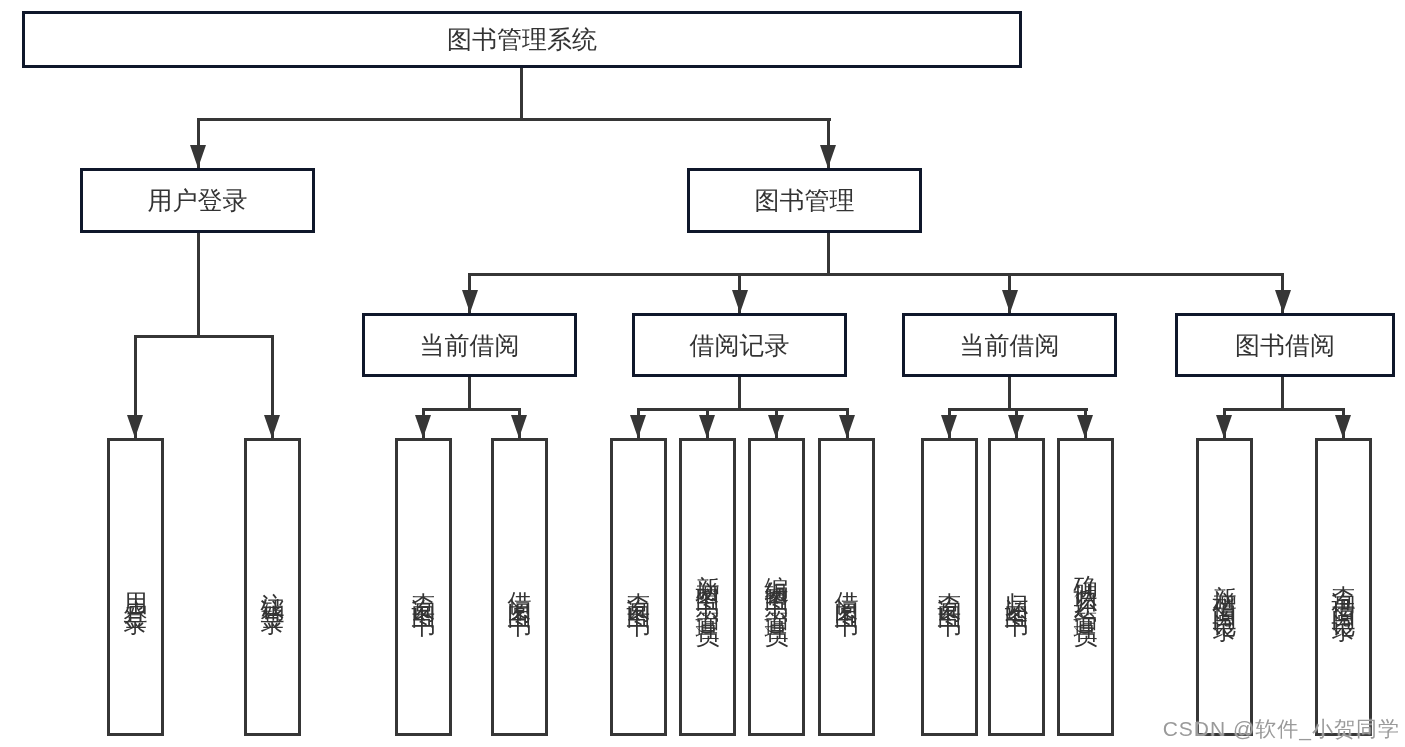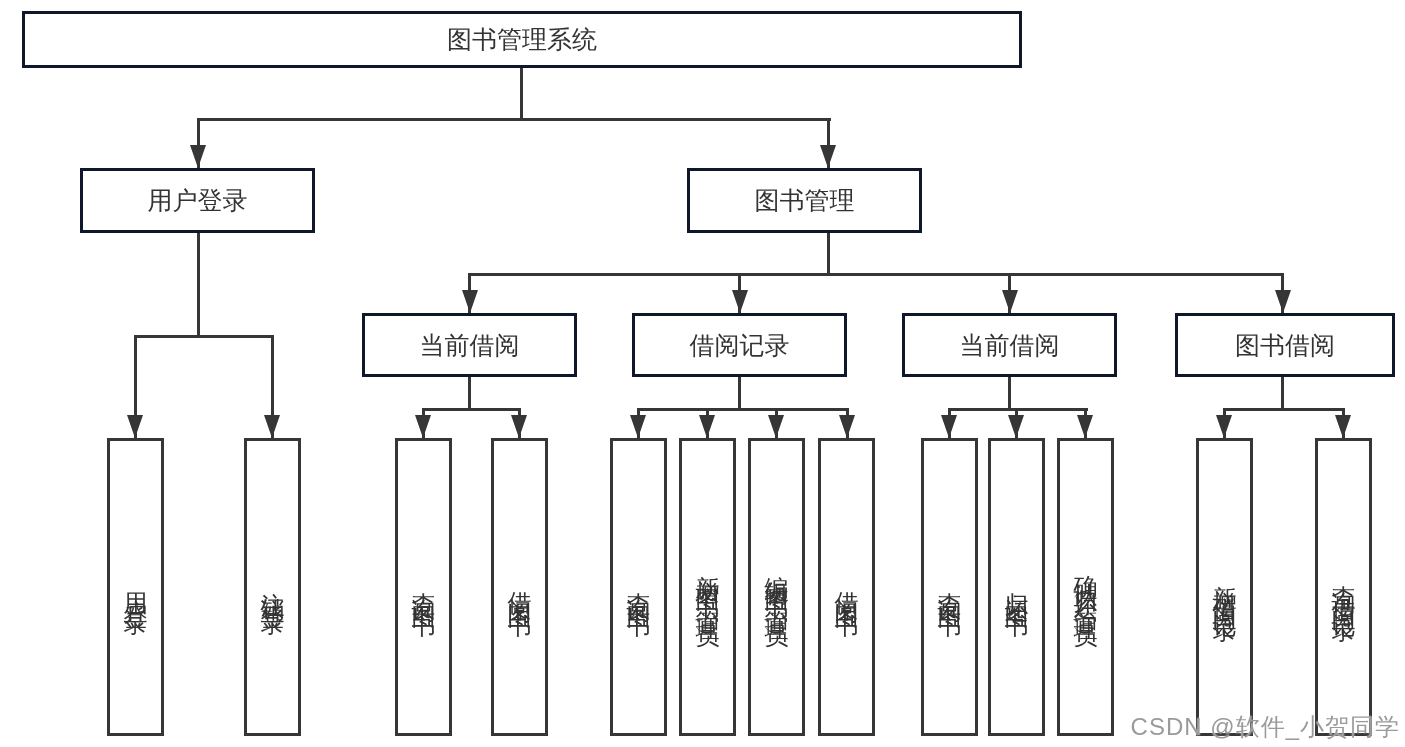--- a/index.html
+++ b/index.html
@@ -20,21 +20,21 @@
     font-size:24px;letter-spacing:7px;color:#333333;line-height:1;
   }
   
   .vl{position:absolute;width:3px;background:#363636;}
   .hl{position:absolute;height:3px;background:#363636;}
   
   .ar{position:absolute;width:0;height:0;
       border-left:8px solid transparent;border-right:8px solid transparent;
       border-top:23px solid #363636;}
   .watermark{
-    position:absolute;right:5px;bottom:4px;font-size:24px;color:#9a9a9a;
+    position:absolute;right:5px;bottom:4px;font-size:21px;color:#9a9a9a;
     letter-spacing:1px;text-shadow:0 0 2px #ffffff;
   }
 </style>
 </head>
 <body>
 
 <div class="canvas">
 
   <div class="box" style="left:22px;top:11px;width:1000px;height:57px;">图书管理系统</div>
 

